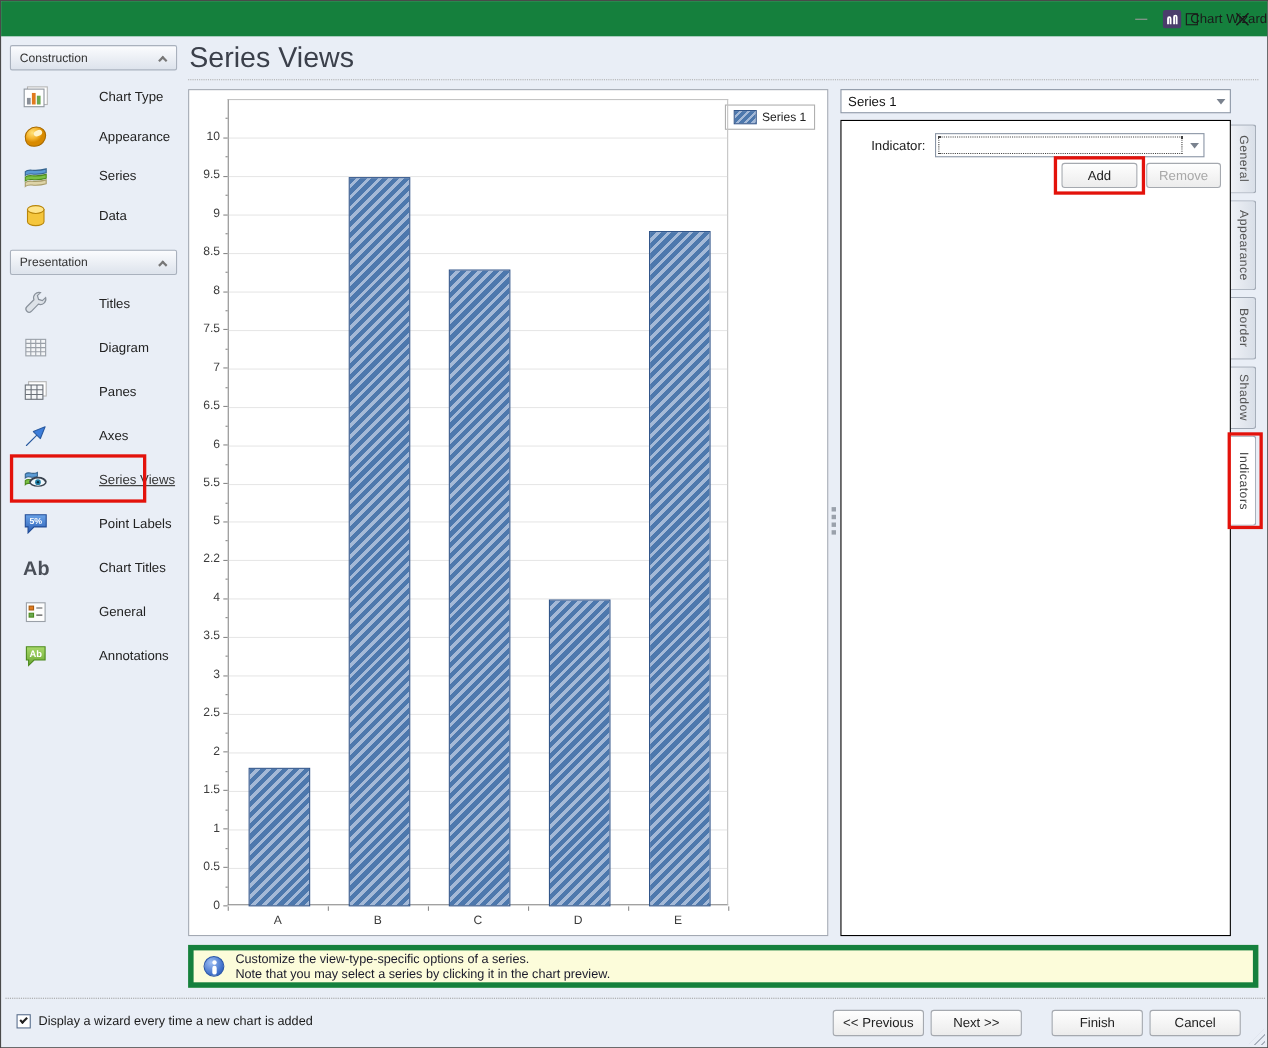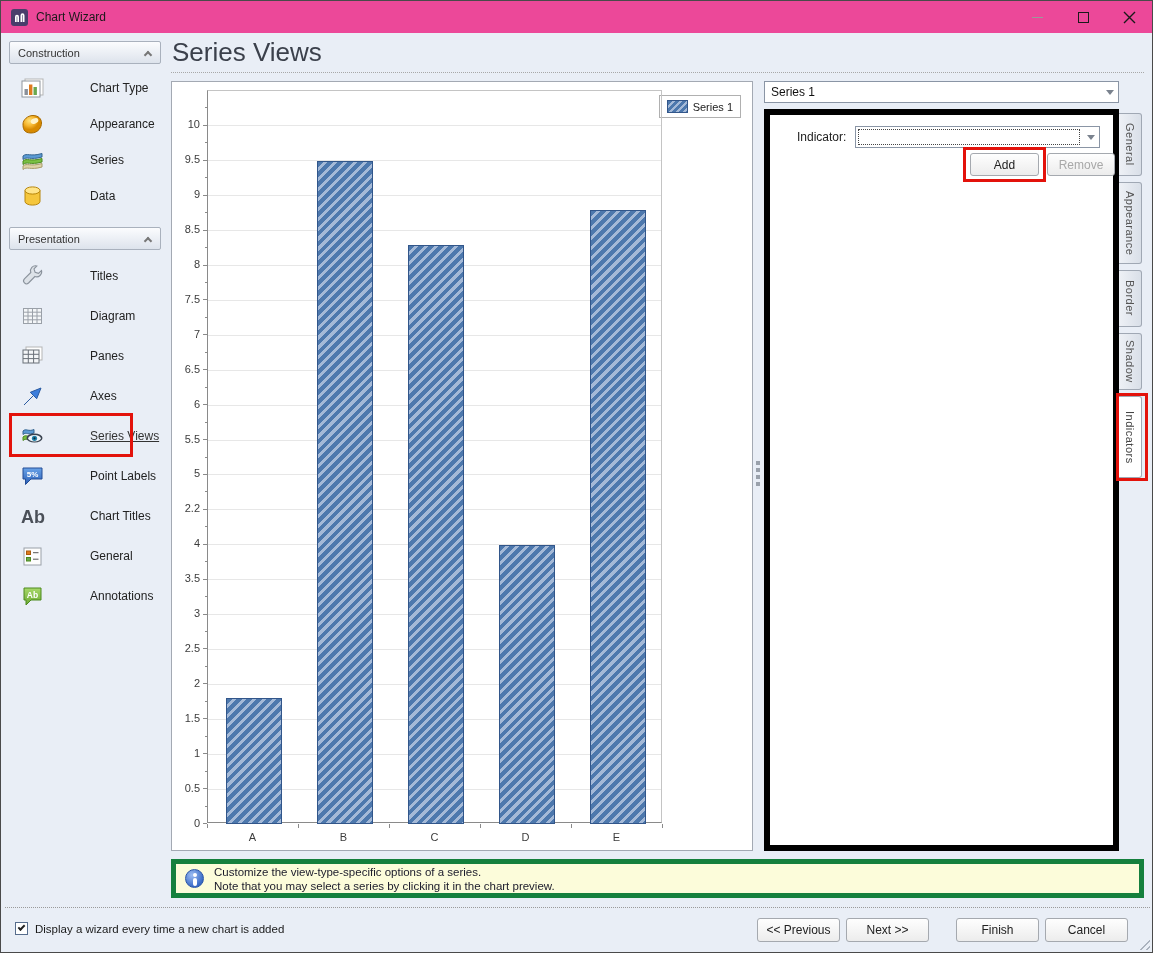--- a/index.html
+++ b/index.html
@@ -1,21 +1,21 @@
 <!DOCTYPE html>
 <html><head>
 <meta charset="utf-8">
 <style>
   * { margin:0; padding:0; box-sizing:border-box; }
   html,body { width:1153px; height:953px; }
   body { font-family:"Liberation Sans", sans-serif; background:#e9eef6; position:relative; overflow:hidden; }
   .window { position:absolute; inset:0; border:1px solid #4a4a4a; background:#e9eef6; }
 
   
-  .titlebar { position:absolute; left:0; top:0; width:100%; height:32px; background:#ec4899; display:flex; align-items:center; }
+  .titlebar { position:absolute; left:0; top:0; width:100%; height:32px; background:#15803d; display:flex; align-items:center;justify-content:flex-end; }
   .titlebar .app-icon { width:17px; height:17px; margin-left:10px; }
   .titlebar .title { font-size:12px; color:#1a1a1a; margin-left:8px; }
   .win-controls { position:absolute; right:0; top:0; height:32px; display:flex; }
   .win-btn { width:46px; height:32px; display:flex; align-items:center; justify-content:center; cursor:default; }
   .min-glyph { width:11px; height:0; border-top:1px solid #9a9a9a; }
   .max-glyph { width:11px; height:11px; border:1.4px solid #1a1a1a; }
 
   
   .sidebar { position:absolute; left:8px; top:40px; width:152px; }
   .group-header { height:23px; border:1px solid #a9b1bd; border-radius:2px; background:linear-gradient(#fbfcfe,#dde3ec); display:flex; align-items:center; padding:0 8px; font-size:11px; color:#333; position:relative; margin-bottom:6px; }
@@ -49,21 +49,21 @@
   
   .splitter { position:absolute; left:752px; top:80px; width:11px; height:770px; cursor:col-resize; }
   .splitter .dots { position:absolute; left:3px; top:380px; display:flex; flex-direction:column; gap:3px; }
   .splitter .dots i { width:4px; height:4px; background:#9aa1ab; display:block; }
 
   
   .series-combo { position:absolute; left:763px; top:80px; width:355px; height:22px; background:#fff; border:1px solid #8a95a5; display:flex; align-items:center; cursor:pointer; }
   .series-combo .val { font-size:12px; color:#111; margin-left:6px; flex:1; }
   .combo-arrow { width:17px; height:100%; display:flex; align-items:center; justify-content:center; }
   .arrow-glyph { width:0; height:0; border-left:4px solid transparent; border-right:4px solid transparent; border-top:5px solid #7a828e; }
-  .right-panel { position:absolute; left:763px; top:108px; width:355px; height:742px; background:#fff; border:6px solid #000000; }
+  .right-panel { position:absolute; left:763px; top:108px; width:355px; height:742px; background:#fff; border:1px solid #000000; }
   .ind-label { position:absolute; left:27px; top:15px; font-size:12px; color:#222; }
   .ind-combo { position:absolute; left:85px; top:11px; width:245px; height:22px; background:#fff; border:1px solid #8a95a5; display:flex; cursor:pointer; }
   .ind-combo .focus-rect { flex:1; margin:2px; border:1px dotted #444; }
   .btn { border:1px solid #a5a9af; border-radius:3px; background:linear-gradient(#fefefe,#ececec); font-size:12px; color:#222; display:flex; align-items:center; justify-content:center; cursor:pointer; font-family:"Liberation Sans",sans-serif; }
   .add-btn { position:absolute; left:200px; top:38px; width:69px; height:23px; }
   .add-redbox { left:193px; top:32px; width:83px; height:35px; }
   .remove-btn { position:absolute; left:277px; top:38px; width:68px; height:23px; color:#a8a8a8; cursor:default; }
 
   
   .vtabs { position:absolute; left:1118px; top:112px; width:30px; }

